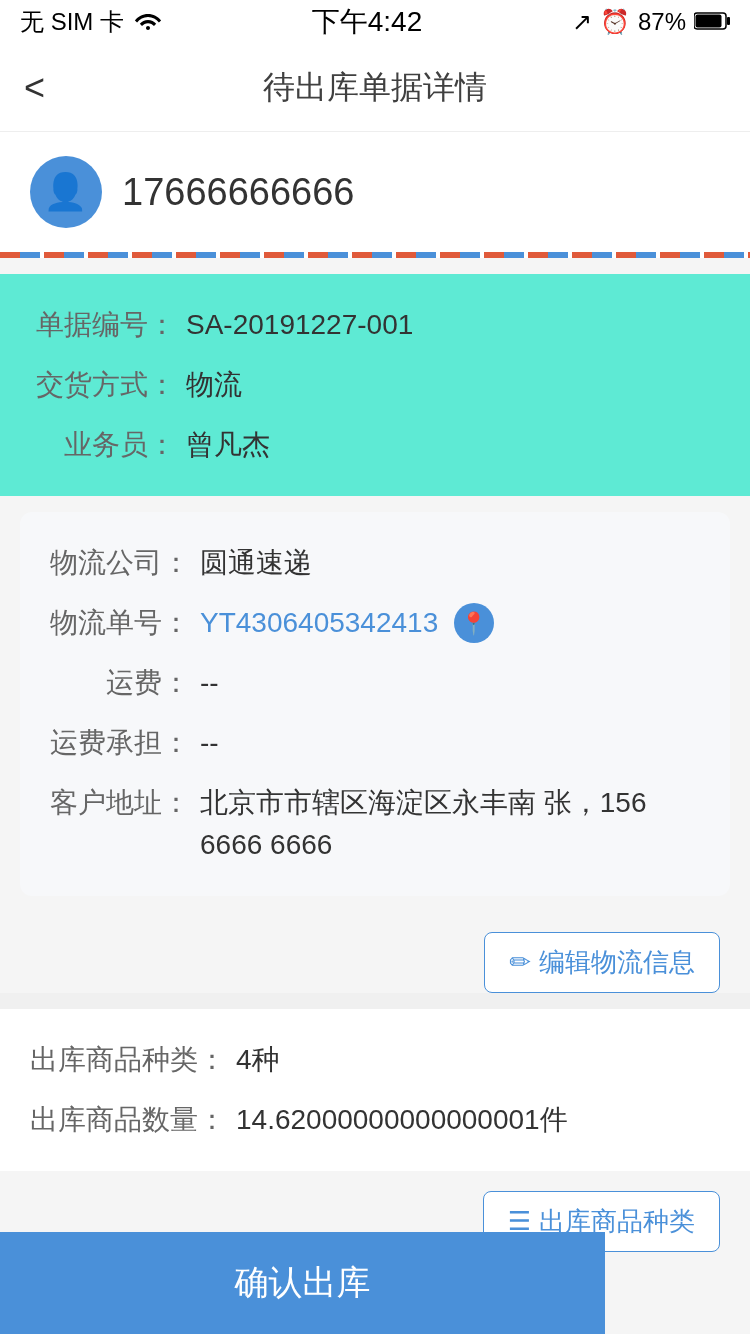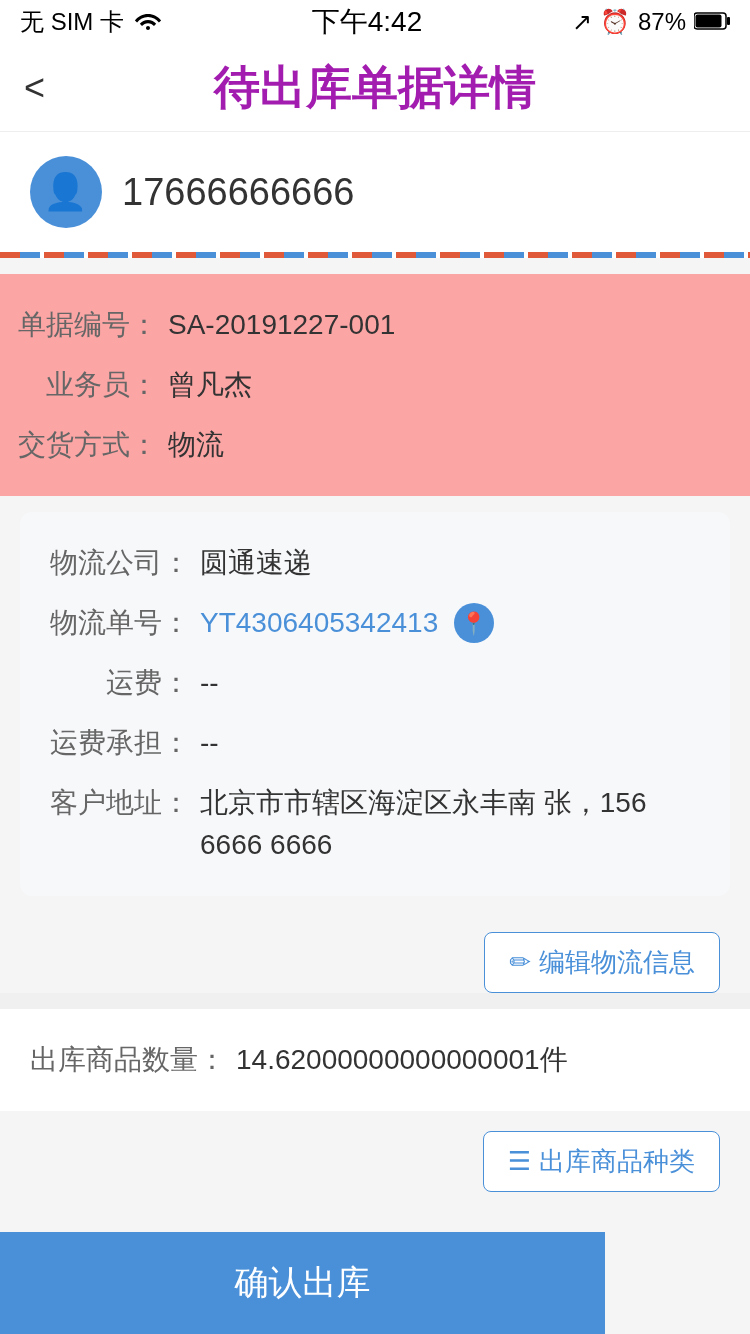--- a/index.html
+++ b/index.html
@@ -39,23 +39,23 @@
       border-bottom: 1px solid #eee;
     }
     .nav-back {
       position: absolute;
       left: 24px;
       font-size: 36px;
       color: #333;
       cursor: pointer;
     }
     .nav-title {
-      font-size: 46px;
-      font-weight: 700;
-      color: #a21caf;
+      font-size: 32px;
+      font-weight: 400;
+      color: #404040;
     }
 
     
     .customer-header {
       background: #fff;
       display: flex;
       align-items: center;
       padding: 24px 30px;
       gap: 20px;
     }
@@ -83,23 +83,23 @@
         90deg,
         #e05a3a 0px, #e05a3a 20px,
         #4a90d9 20px, #4a90d9 40px,
         #fff 40px, #fff 44px
       );
       margin: 0;
     }
 
     
     .section {
-      background: #fca5a5;
+      background: #5eead4;
       margin-top: 16px;
-      padding: 30px 18px;
+      padding: 30px 36px;
     }
     .section-gray {
       background: #f7f8fa;
       margin-top: 0;
       padding: 30px 30px;
       border-radius: 12px;
       margin: 16px 20px;
     }
 
     .info-row {
@@ -256,26 +256,26 @@
 </div>
 
 <div class="dashed-divider"></div>
 
 <div class="section">
   <div class="info-row">
     <span class="info-label">单据编号：</span>
     <span class="info-value">SA-20191227-001</span>
   </div>
   <div class="info-row">
+    <span class="info-label">交货方式：</span>
+    <span class="info-value">物流</span>
+  </div>
+  <div class="info-row">
     <span class="info-label">业务员：</span>
     <span class="info-value">曾凡杰</span>
-  </div>
-  <div class="info-row">
-    <span class="info-label">交货方式：</span>
-    <span class="info-value">物流</span>
   </div>
 </div>
 
 <div class="section-gray">
   <div class="info-row">
     <span class="info-label">物流公司：</span>
     <span class="info-value">圆通速递</span>
   </div>
   <div class="info-row">
     <span class="info-label">物流单号：</span>
@@ -302,20 +302,24 @@
   <button>
     <span>✏</span>
     <span>编辑物流信息</span>
   </button>
 </div>
 
 <div class="section-divider"></div>
 
 <div class="goods-section">
   <div class="info-row">
+    <span class="info-label">出库商品种类：</span>
+    <span class="info-value">4种</span>
+  </div>
+  <div class="info-row">
     <span class="info-label">出库商品数量：</span>
     <span class="info-value">14.62000000000000001件</span>
   </div>
 </div>
 
 <div class="detail-btn">
   <button>
     <span>☰</span>
     <span>出库商品种类</span>
   </button>

